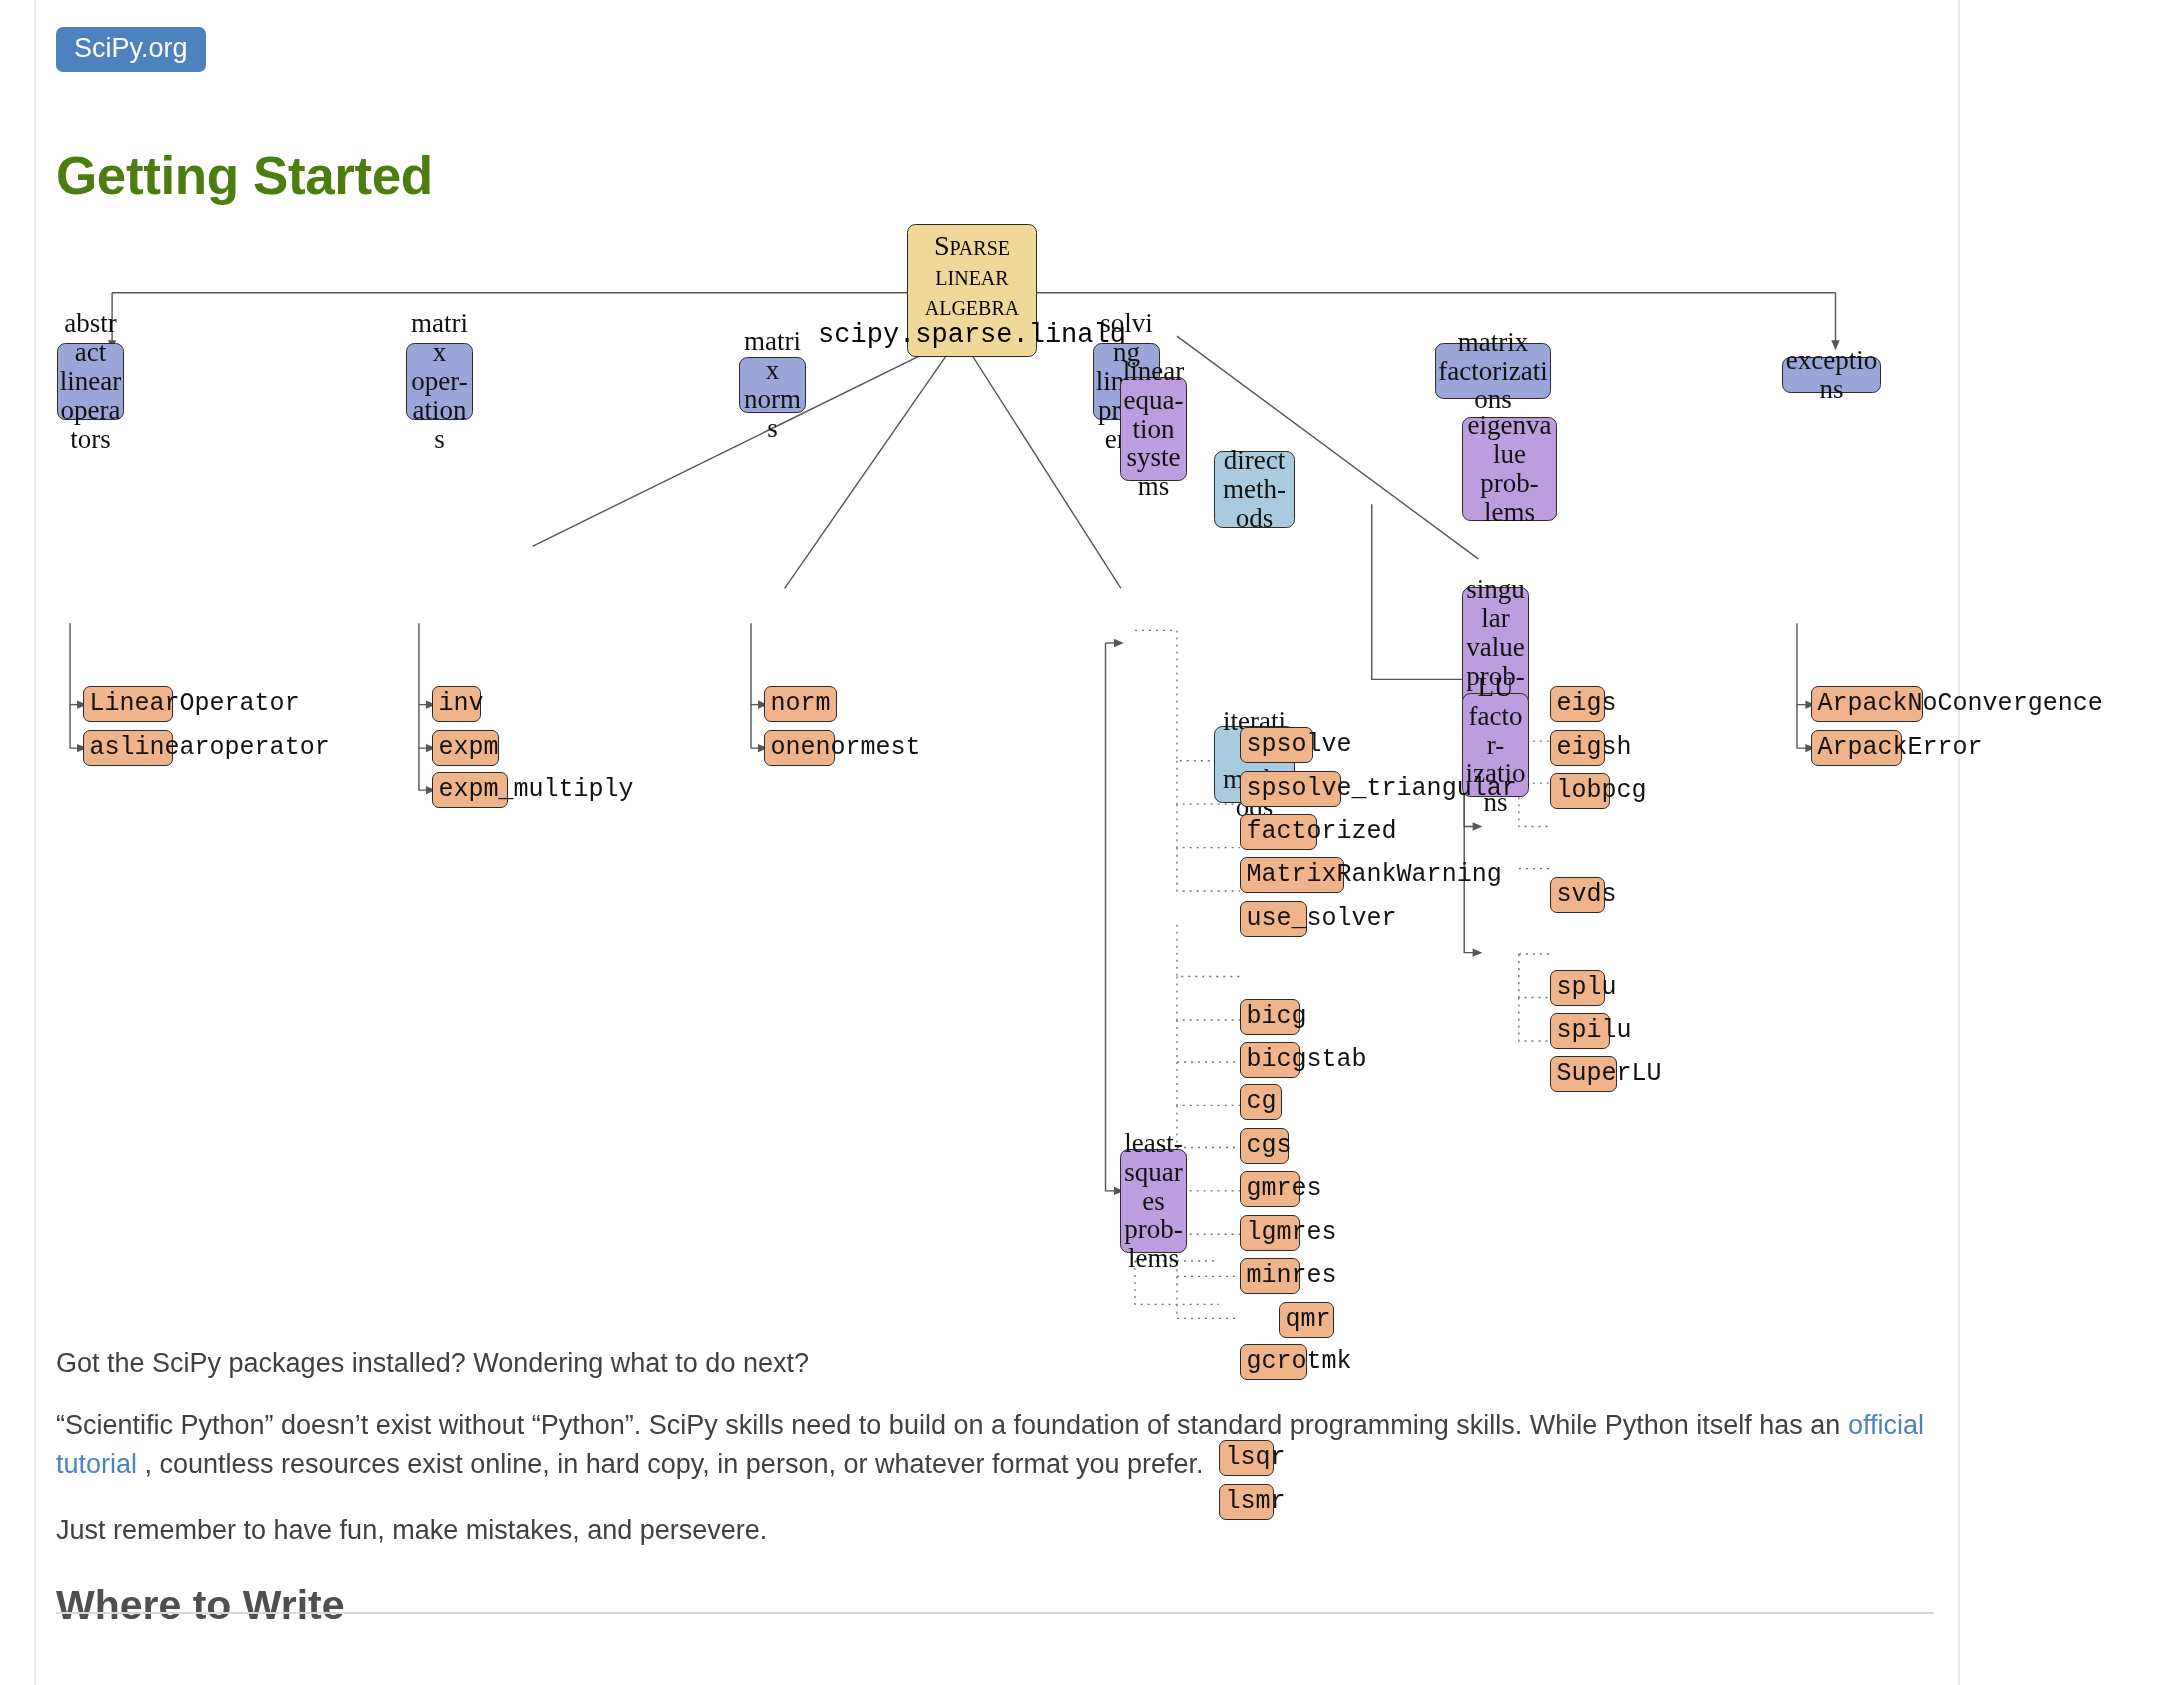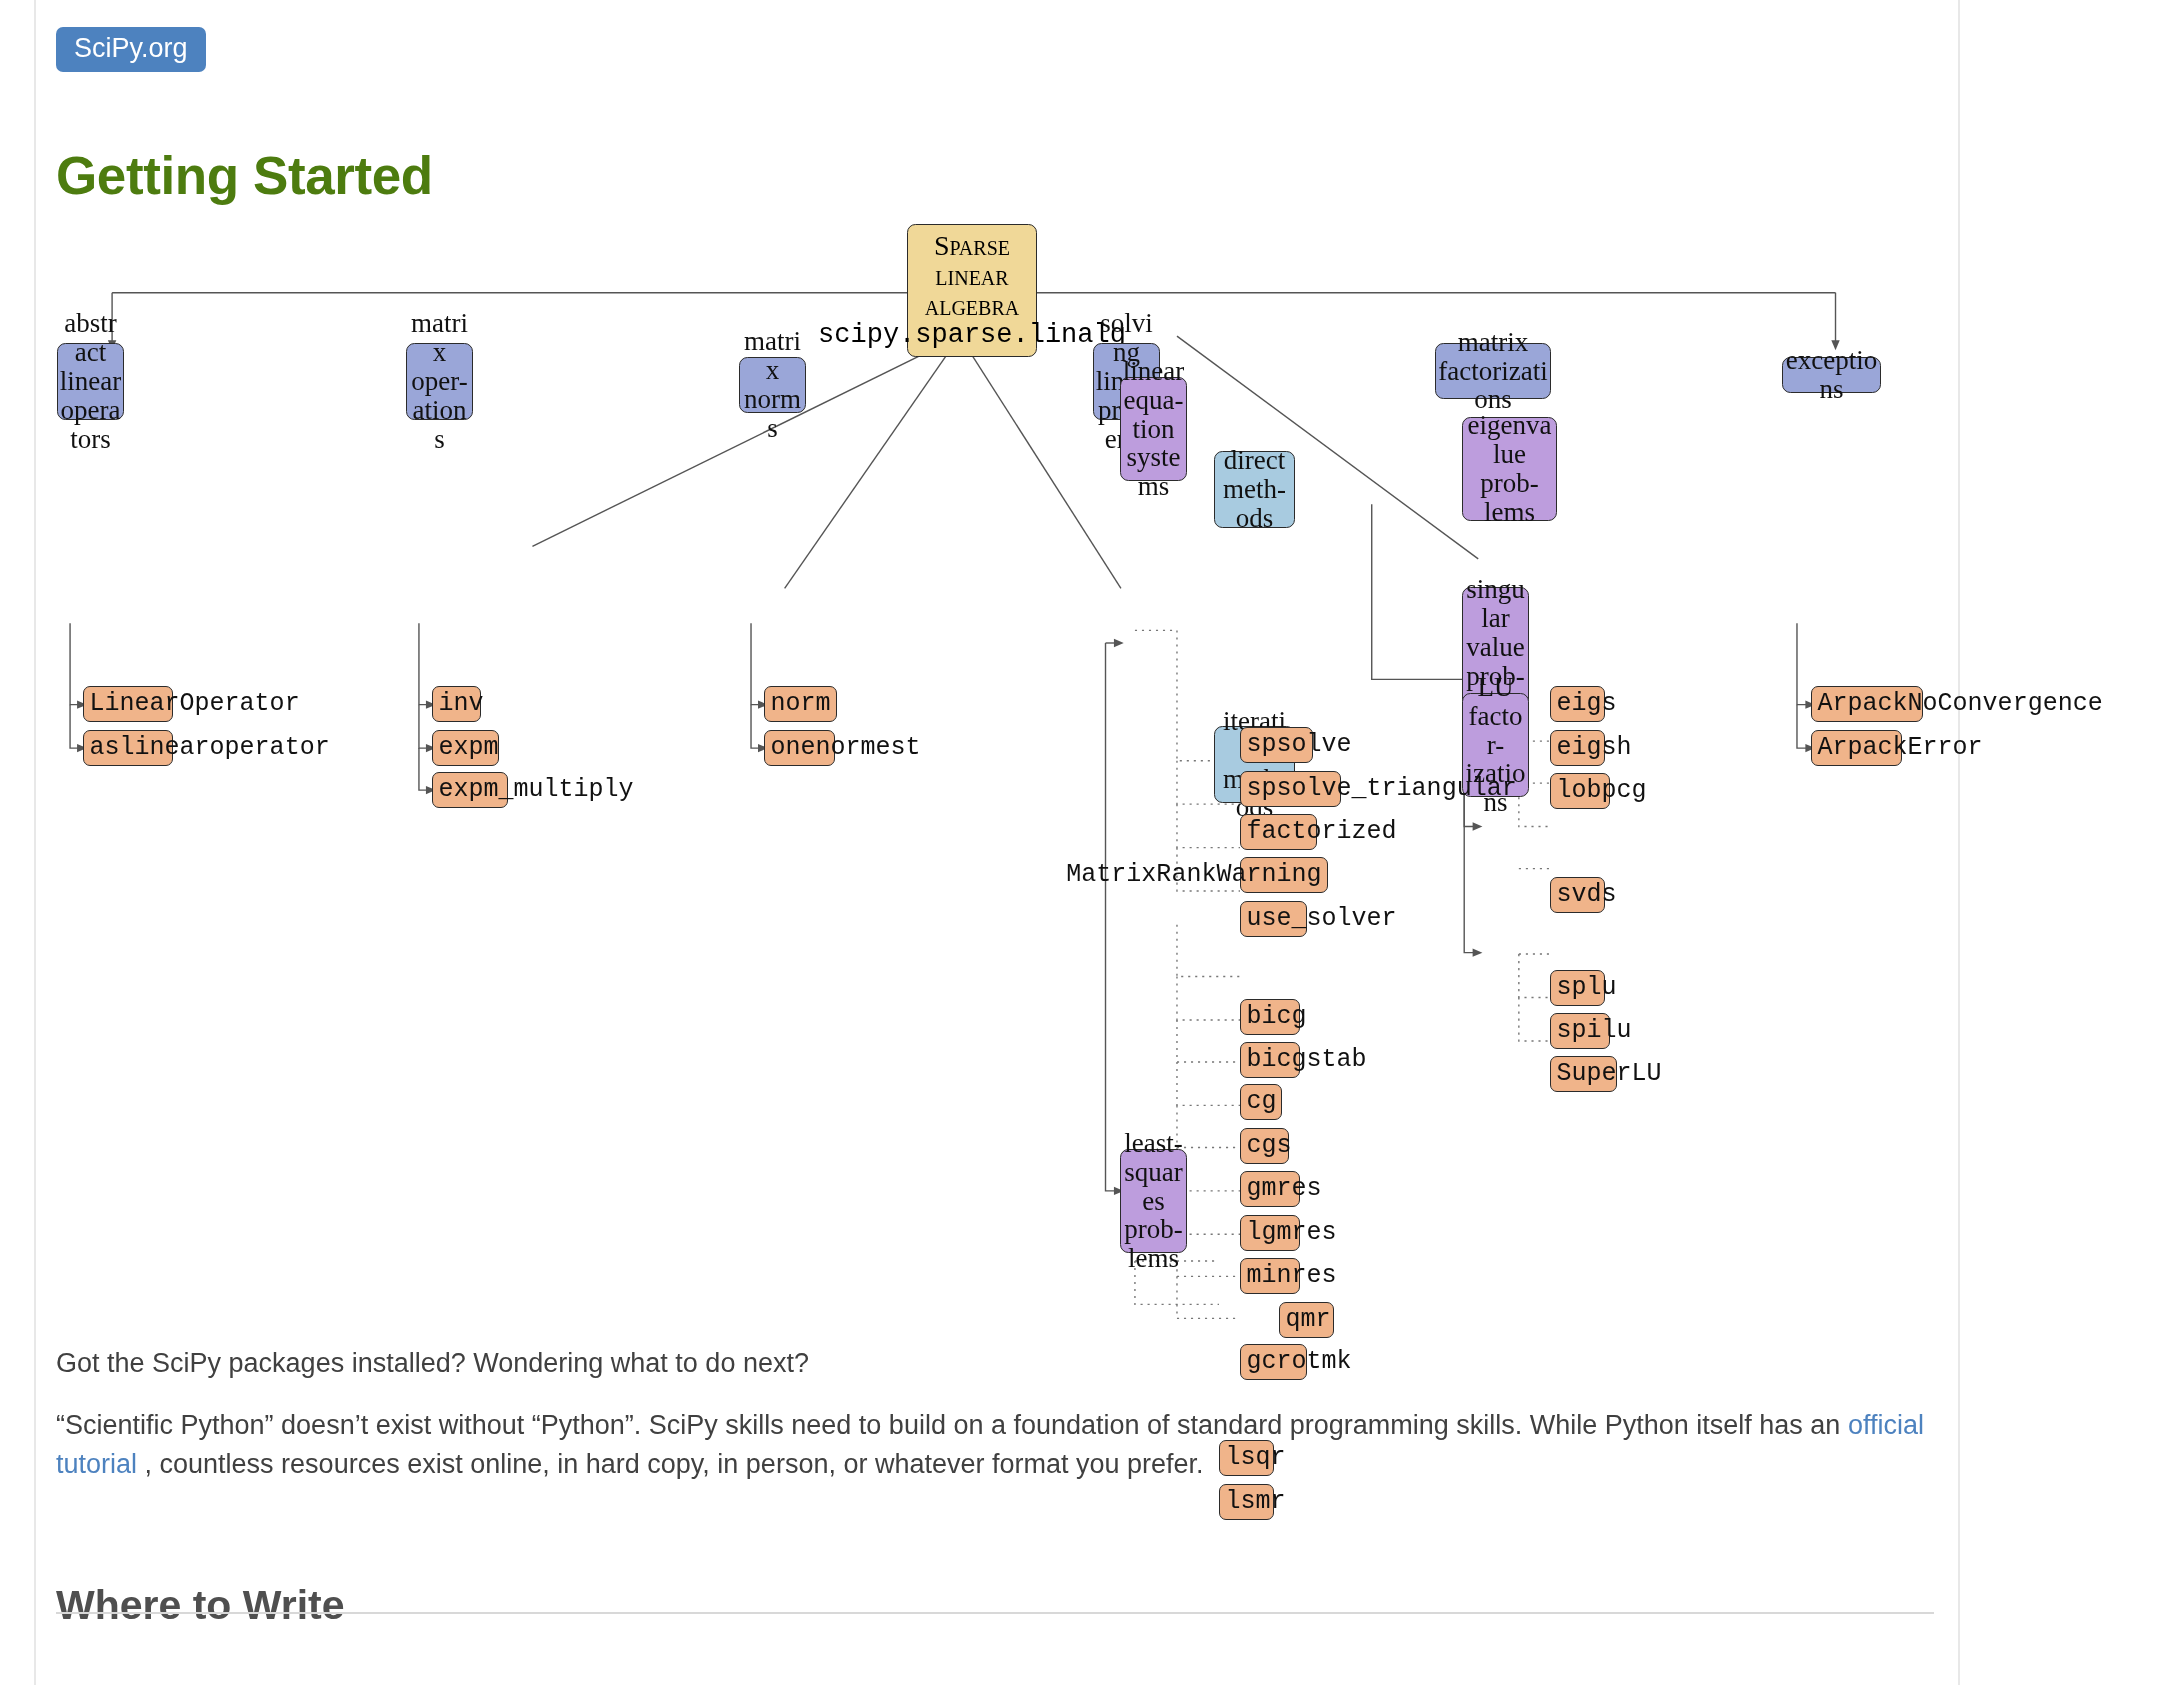--- a/index.html
+++ b/index.html
@@ -331,21 +331,21 @@
 
     <div class="node leaf" style="left:1240px; top:517px; width:73px; height:36px;">
       <span>spsolve</span>
     </div>
     <div class="node leaf" style="left:1240px; top:561px; width:101px; height:36px;">
       <span>spsolve_triangular</span>
     </div>
     <div class="node leaf" style="left:1240px; top:604px; width:77px; height:36px;">
       <span>factorized</span>
     </div>
-    <div class="node leaf" style="left:1240px; top:647px; width:88px; height:36px;justify-content:flex-end;">
+    <div class="node leaf" style="left:1240px; top:647px; width:104px; height:36px;">
       <span>MatrixRankWarning</span>
     </div>
     <div class="node leaf" style="left:1240px; top:691px; width:67px; height:36px;">
       <span>use_solver</span>
     </div>
 
     <div class="node leaf" style="left:1240px; top:789px; width:60px; height:36px;">
       <span>bicg</span>
     </div>
     <div class="node leaf" style="left:1240px; top:832px; width:60px; height:36px;">
@@ -412,20 +412,21 @@
     </div>
 
   </div>
 
   <p class="para" style="top:1317px;">Got the SciPy packages installed? Wondering what to do next?</p>
 
   <p class="para" style="top:1379px;">
     <span>“Scientific Python” doesn’t exist without “Python”. SciPy skills need to build on a foundation of standard programming skills. While Python itself has an </span><a class="inline-link" href="#">official tutorial</a><span> , countless resources exist online, in hard copy, in person, or whatever format you prefer.</span>
   </p>
 
+  <p class="para" style="top:1484px;">Just remember to have fun, make mistakes, and persevere.</p>
 
   <h2 id="h2-where">Where to Write</h2>
   <div id="h2-rule"></div>
 
   <p class="para" style="top:1654px;"><a class="inline-link" href="#">Jupyter</a><span> notebooks combine code, markdown, and more in an interactive setting. They are an excellent tool for learning, collaborat-</span>
   </p>
 
 </div>
 
 

